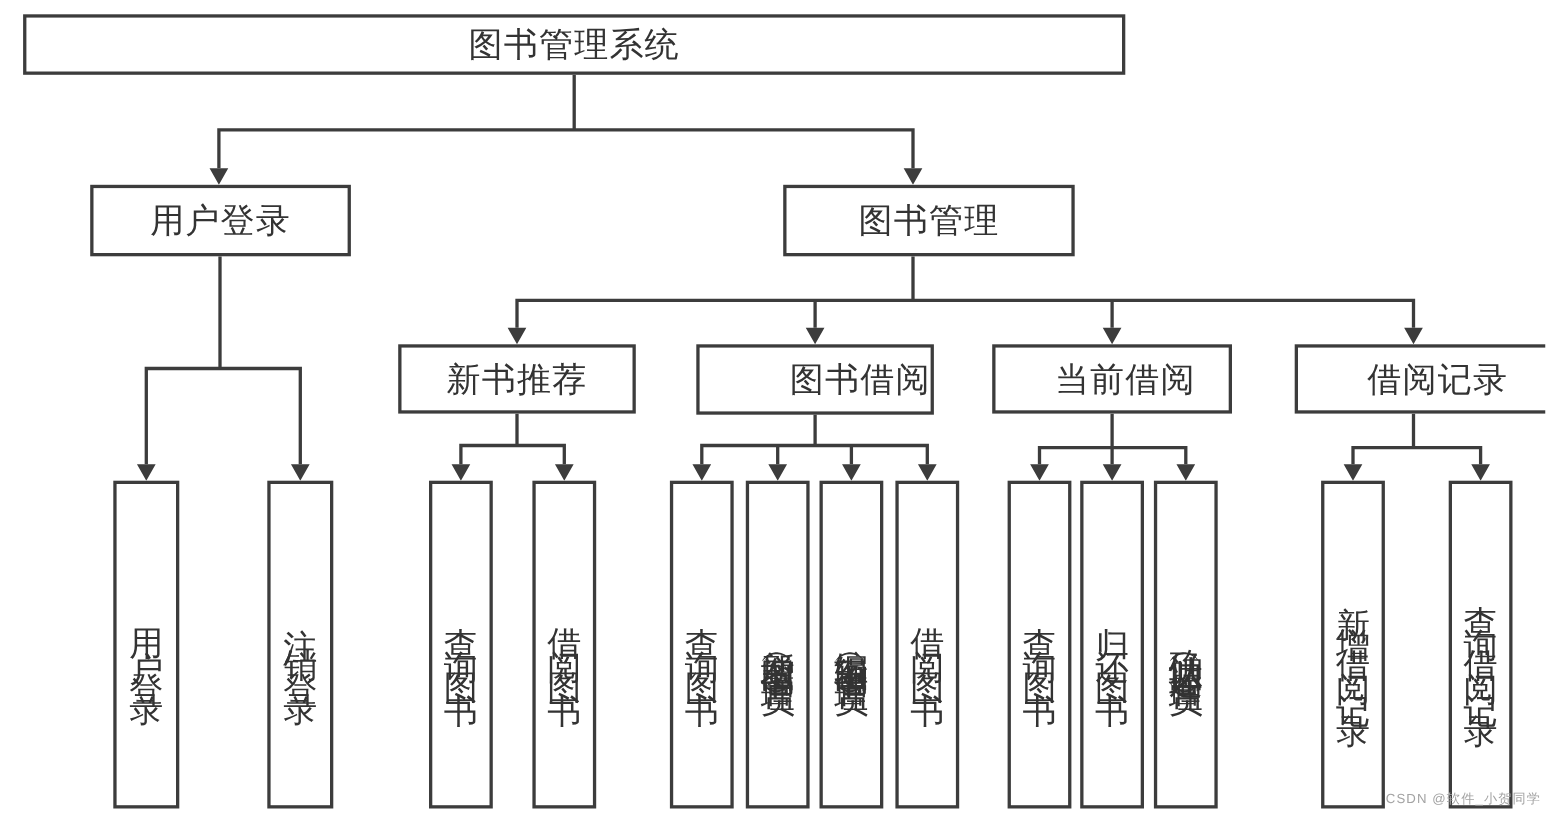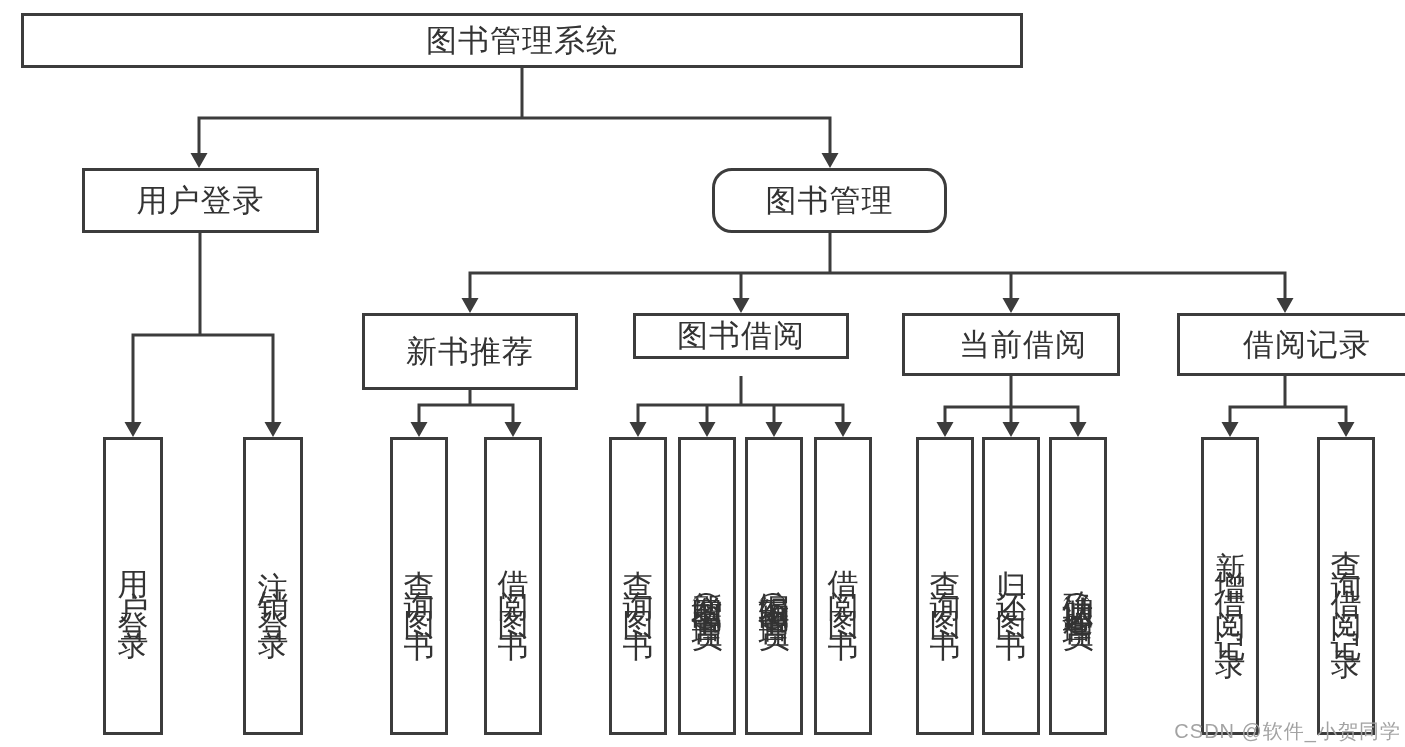--- a/index.html
+++ b/index.html
@@ -38,23 +38,23 @@
   .vnode { padding: 6px 0; }
   .vtext {
     writing-mode: vertical-rl;
     text-orientation: mixed;
     line-height: 1;
     white-space: nowrap;
   }
   
   #root-box   { left: 21px;  top: 13px;  width: 1002px; height: 55px; }
   #l2-login   { left: 82px;  top: 168px; width: 237px;  height: 65px; }
-  #l2-bookmgr { left: 712px; top: 168px; width: 235px;  height: 65px; border-radius: 20px; }
-  #l3-newbook { left: 362px; top: 313px; width: 216px;  height: 77px; }
-  #l3-borrow  { left: 633px; top: 313px; width: 216px;  height: 46px; }
+  #l2-bookmgr { left: 712px; top: 168px; width: 265px;  height: 65px; }
+  #l3-newbook { left: 362px; top: 313px; width: 216px;  height: 63px; }
+  #l3-borrow  { left: 633px; top: 313px; width: 216px;  height: 64px; justify-content: flex-end; }
   #l3-current { left: 902px; top: 313px; width: 218px;  height: 63px; padding-left: 24px; }
   #l3-records { left: 1177px;top: 313px; width: 260px;  height: 63px; }
   .leaf { top: 437px; width: 58px; height: 298px; }
   #leaf-a1 { left: 103px; width: 60px; }
   #leaf-a2 { left: 243px; width: 60px; }
   #leaf-b1 { left: 390px; }
   #leaf-b2 { left: 484px; }
   #leaf-c1 { left: 609px; }
   #leaf-c2 { left: 678px; }
   #leaf-c3 { left: 745px; }
@@ -64,21 +64,21 @@
   #leaf-d3 { left: 1049px; }
   #leaf-e1 { left: 1201px; }
   #leaf-e2 { left: 1317px; }
   .wire  { stroke: #3c3c3c; stroke-width: 3; fill: none; }
   .arrow { fill: #3c3c3c; stroke: none; }
   #watermark {
     position: absolute;
     right: 4px;
     top: 718px;
     color: #a3a3a3;
-    font-size: 20px;
+    font-size: 12px;
     letter-spacing: 1px;
     white-space: nowrap;
   }
 </style>
 </head>
 <body>
 
 <div id="canvas">
 
   <svg id="wires" viewBox="0 0 1405 747" xmlns="http://www.w3.org/2000/svg">

